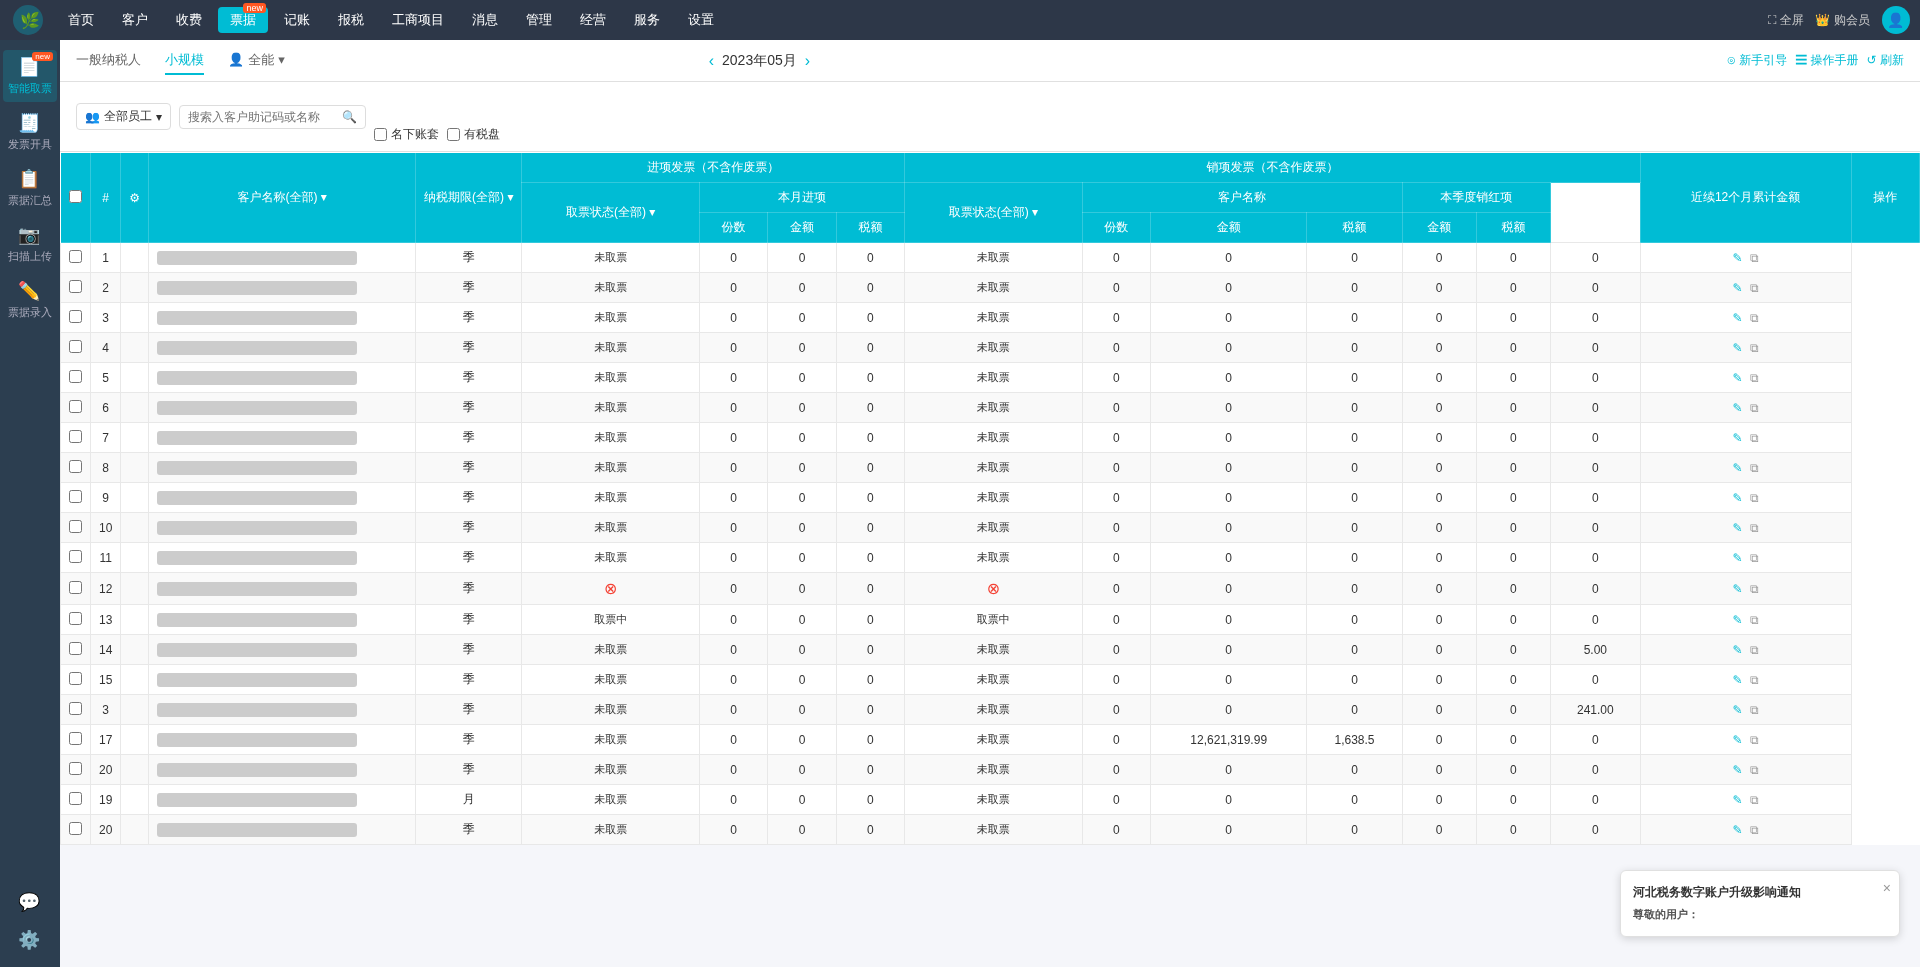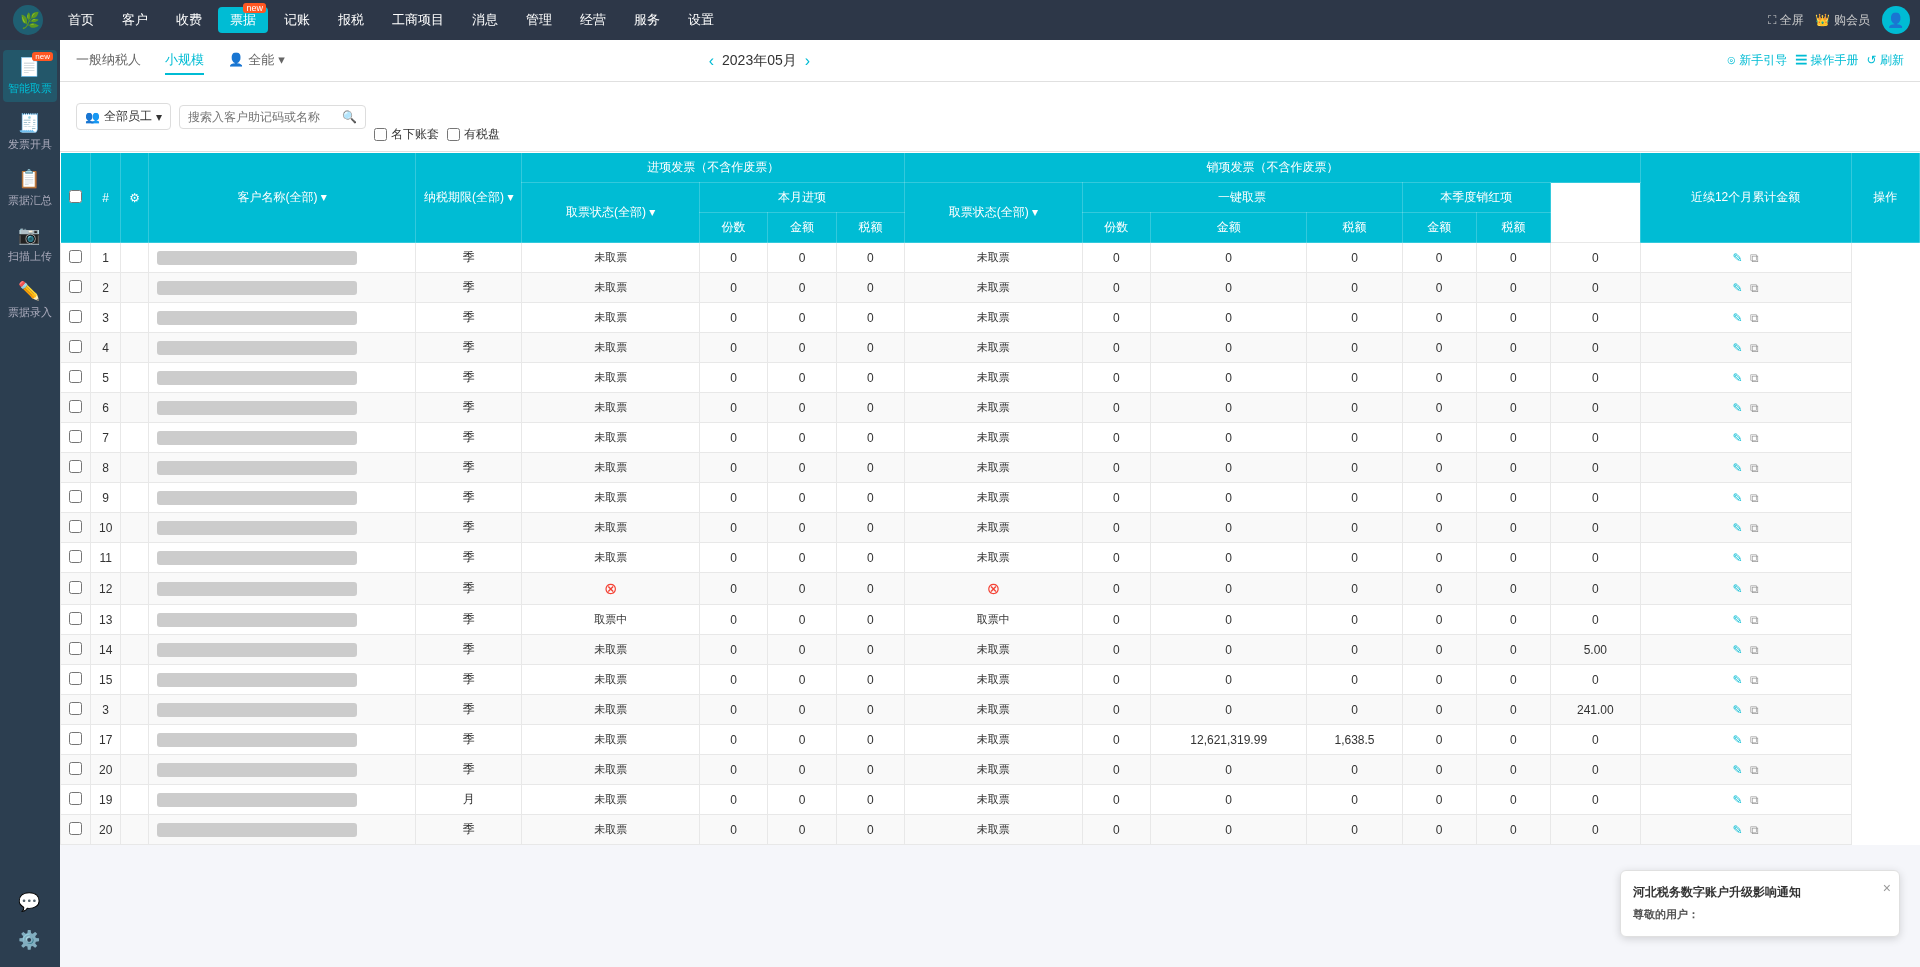--- a/index.html
+++ b/index.html
@@ -475,21 +475,21 @@
             <th rowspan="3" style="width:60px;">纳税期限(全部) ▾</th>
             <th colspan="4" class="group-header">进项发票（不含作废票）</th>
             <th colspan="7" class="group-header">销项发票（不含作废票）</th>
             <th rowspan="3" style="min-width:100px;">近续12个月累计金额</th>
             <th rowspan="3">操作</th>
           </tr>
           <tr>
             <th rowspan="2">取票状态(全部) ▾</th>
             <th colspan="3">本月进项</th>
             <th rowspan="2">取票状态(全部) ▾</th>
-            <th colspan="3">一键取票</th>
+            <th colspan="3">客户名称</th>
             <th colspan="2">本季度销红项</th>
           </tr>
           <tr>
             <th>份数</th>
             <th>金额</th>
             <th>税额</th>
             <th>份数</th>
             <th>金额</th>
             <th>税额</th>
             <th>金额</th>

